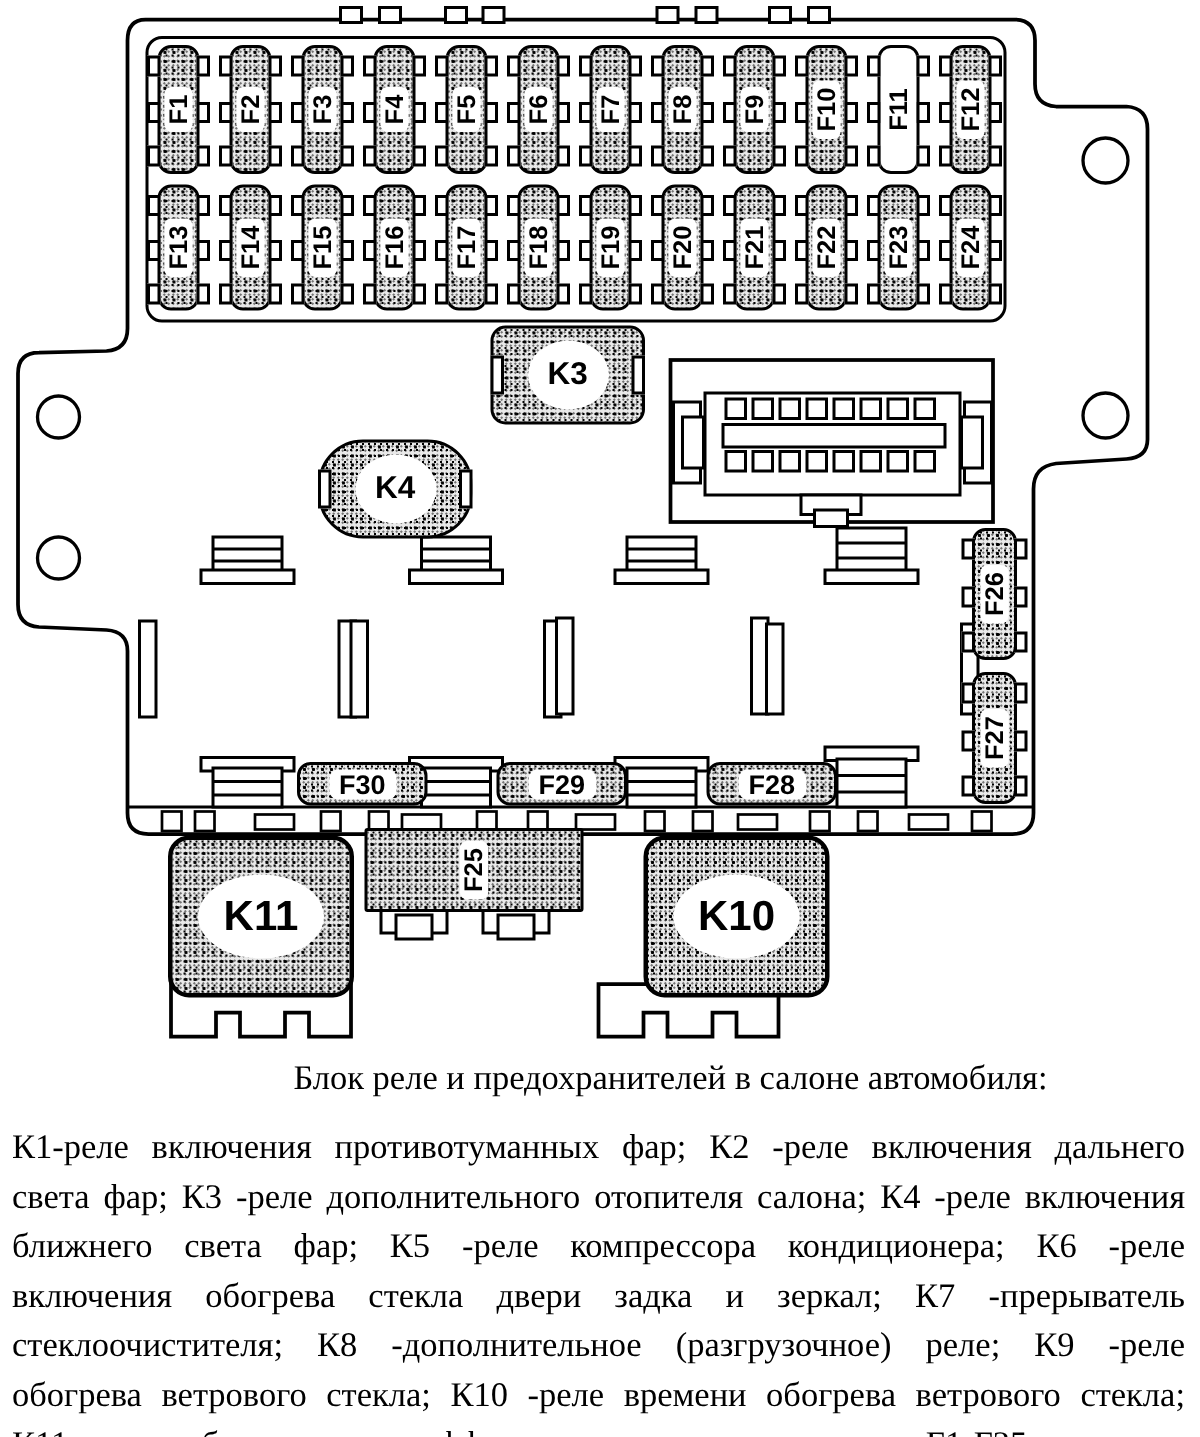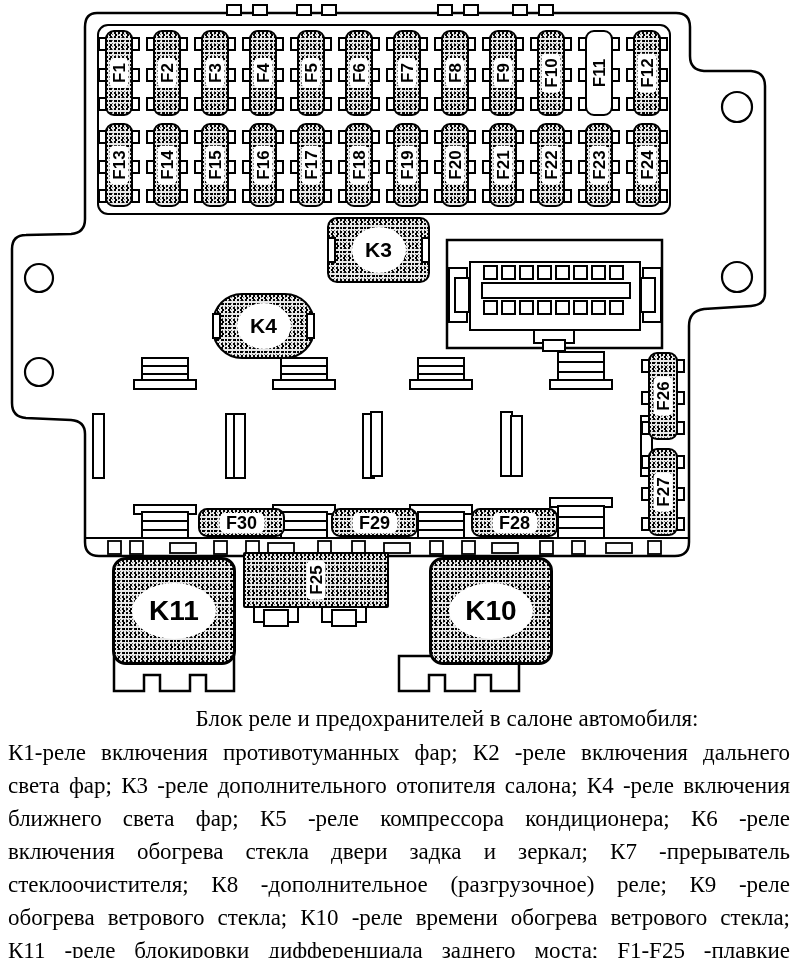--- a/index.html
+++ b/index.html
@@ -30,21 +30,21 @@
   .vlabel{position:absolute;top:50%;left:50%;transform:translate(-50%,-50%) rotate(-90deg);
           background:#fff;border-radius:5px;padding:0 5px;font-weight:bold;font-size:17px;
           line-height:19px;white-space:nowrap;}
   .hlabel{position:absolute;top:50%;left:50%;transform:translate(-50%,-50%);
           background:#fff;border-radius:6px;padding:0 7px;font-weight:bold;font-size:18px;line-height:20px;}
   .rlabel{position:absolute;top:50%;left:50%;transform:translate(-50%,-50%);
           background:#fff;border-radius:50%;display:flex;align-items:center;justify-content:center;
           font-weight:bold;}
   .caption{position:absolute;left:0;top:698px;width:800px;padding:4px 10px 0 8px;box-sizing:border-box;
            font-family:"Liberation Serif",serif;font-size:23px;line-height:33px;color:#000;}
-  .caption-title{text-align:center;padding-left:96px;margin-bottom:1px;}
+  .caption-title{text-align:center;padding-left:96px;margin-bottom:13px;}
   .caption-body{text-align:justify;word-spacing:2px;}
 </style>
 </head>
 <body>
 
 <div class="page">
   <div class="diagram">
 
     <svg width="800" height="700" viewBox="0 0 800 700">
 

